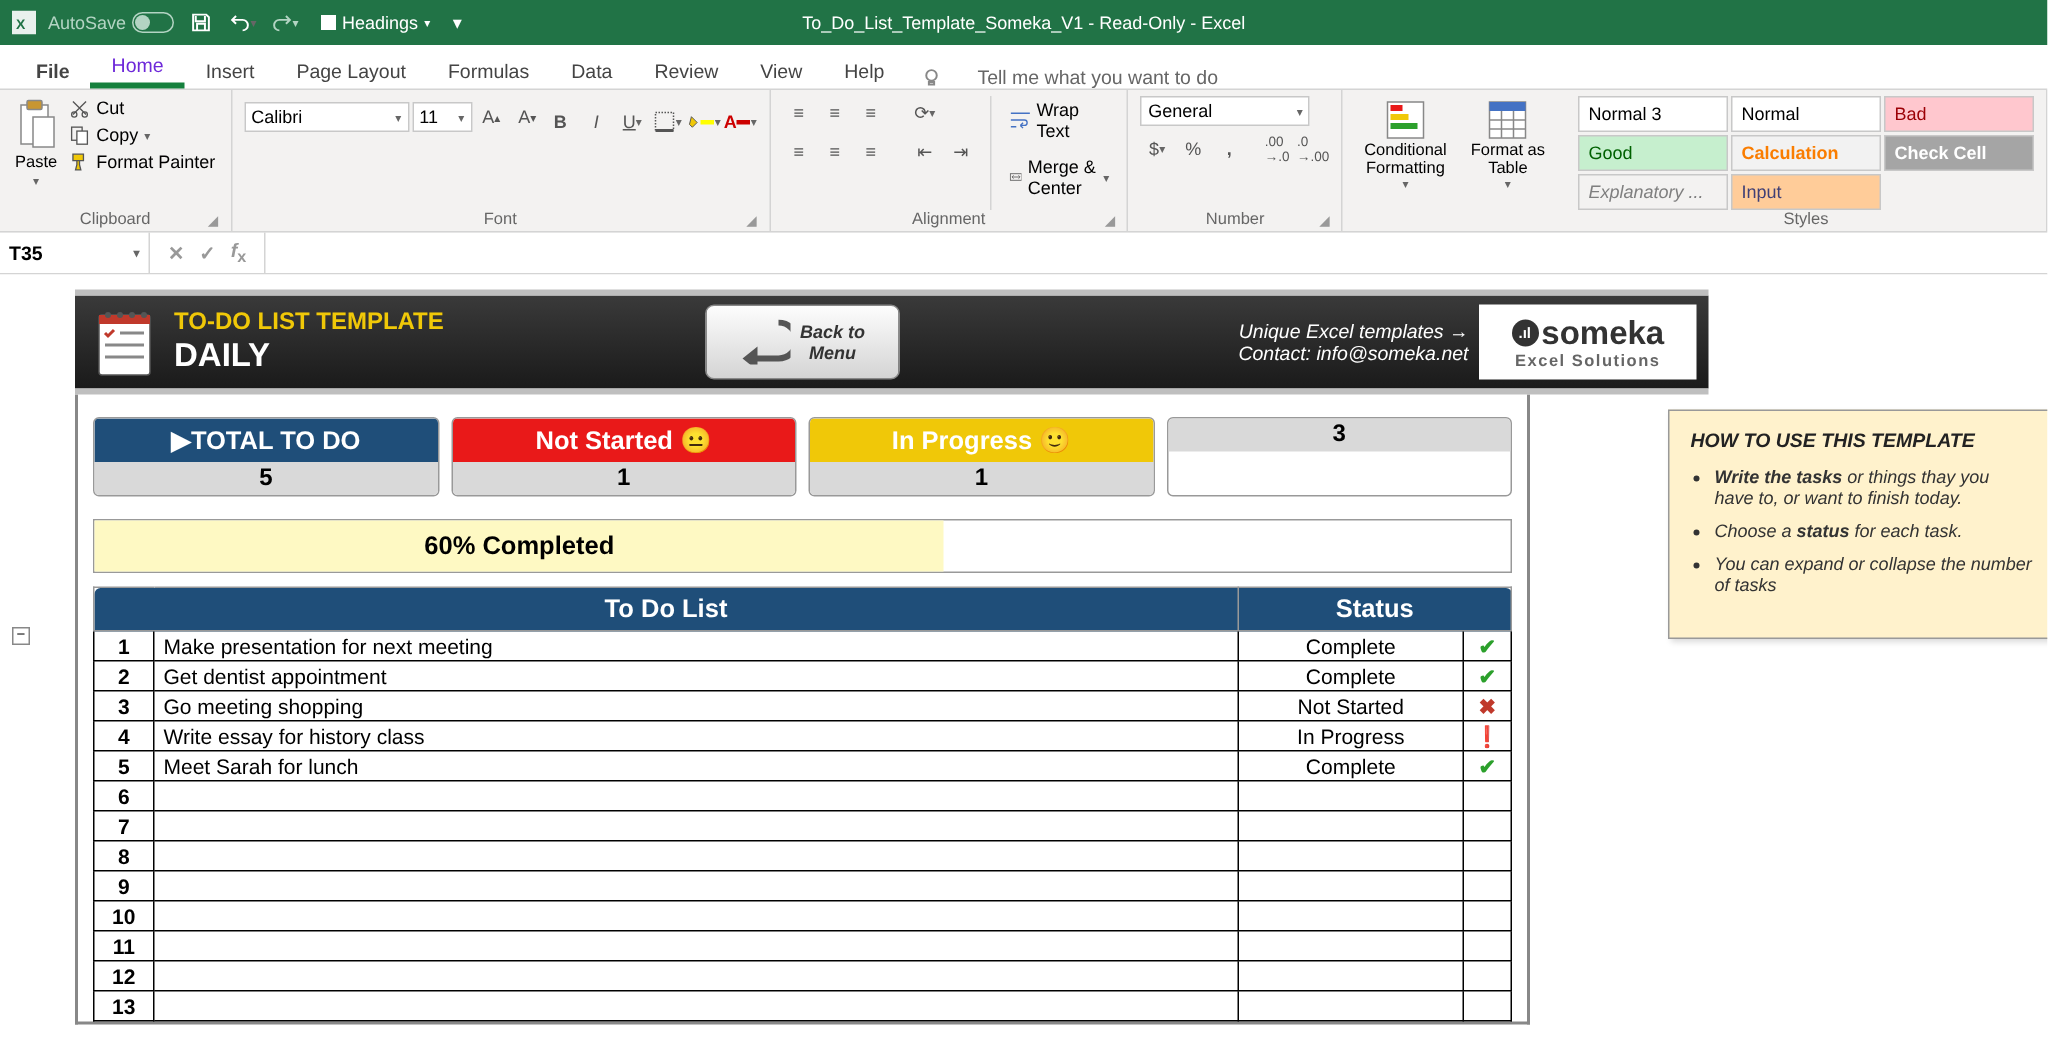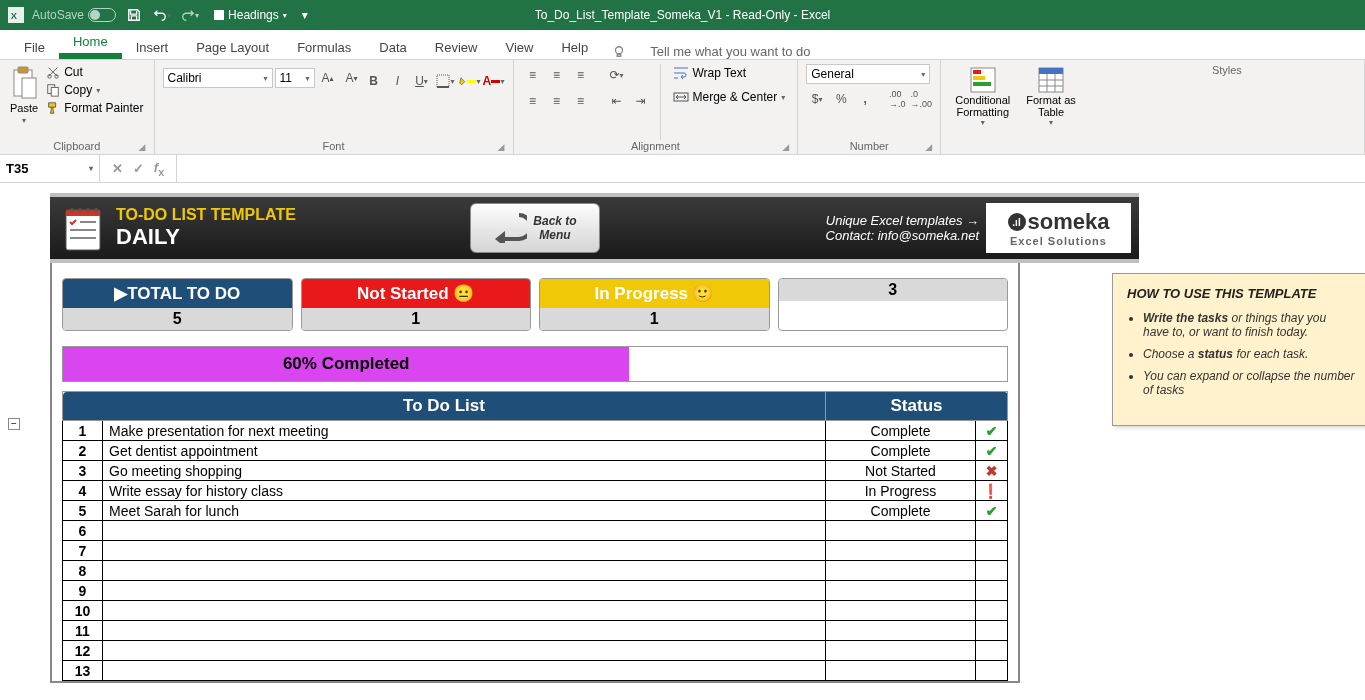--- a/index.html
+++ b/index.html
@@ -9,21 +9,21 @@
 .titlebar-left { display: flex; align-items: center; gap: 8px; }
 .titlebar-title { position: absolute; left: 0; right: 0; text-align: center; pointer-events: none; }
 .excel-icon { width: 16px; height: 16px; fill: #fff; }
 .qat-btn { width: 20px; height: 20px; display: flex; align-items: center; justify-content: center; cursor: pointer; }
 .autosave { display: flex; align-items: center; gap: 4px; color: #b3d4c3; }
 .toggle { width: 28px; height: 14px; border: 1px solid #b3d4c3; border-radius: 7px; position: relative; }
 .toggle::after { content:''; width: 10px; height: 10px; background: #b3d4c3; border-radius: 50%; position: absolute; left: 1px; top: 1px; }
 
 .tabs { background: #fff; border-bottom: 1px solid #d4d4d4; height: 30px; display: flex; align-items: flex-end; padding-left: 10px; }
 .tab { padding: 6px 14px 4px; font-size: 13px; color: #444; cursor: pointer; }
-.tab.active { color: #15803d; border-bottom: 6px solid #15803d; }
+.tab.active { color: #6d28d9; border-bottom: 4px solid #15803d; }
 .tellme { display: flex; align-items: center; gap: 24px; color: #666; font-size: 13px; margin-left: 10px; }
 
 .ribbon { background: #f3f2f1; border-bottom: 1px solid #d4d4d4; height: 95px; display: flex; }
 .ribbon-group { border-right: 1px solid #d4d4d4; padding: 4px 8px 2px; display: flex; flex-direction: column; justify-content: space-between; }
 .ribbon-group-title { font-size: 11px; color: #666; text-align: center; position: relative; }
 .dlg-launcher { position: absolute; right: 0; bottom: 0; font-size: 9px; color: #999; }
 .group-body { display: flex; gap: 4px; flex: 1; }
 
 .paste-btn { display: flex; flex-direction: column; align-items: center; gap: 2px; font-size: 11px; cursor: pointer; padding: 2px; }
 .clip-col { display: flex; flex-direction: column; gap: 2px; font-size: 12px; }
@@ -76,21 +76,21 @@
 .stat-row { display: flex; justify-content: space-between; gap: 8px; }
 .stat-card { flex: 1; border: 1px solid #999; border-radius: 4px; overflow: hidden; }
 .stat-head { color: #fff; font-size: 17px; font-weight: bold; text-align: center; padding: 4px 0; }
 .stat-val { background: #d9d9d9; text-align: center; font-size: 16px; font-weight: bold; padding: 2px 0; }
 .stat-total .stat-head { background: #1f4e79; }
 .stat-notstarted .stat-head { background: #e91919; }
 .stat-inprogress .stat-head { background: #f0c808; }
 .stat-completed .stat-head { background: #2ca02c; }
 
 .progress-wrap { margin-top: 15px; border: 1px solid #999; height: 36px; display: flex; align-items: center; position: relative; background: #fff; }
-.progress-fill { background: #d946ef; height: 100%; width: 60%; display: flex; align-items: center; justify-content: center; font-size: 17px; font-weight: bold; }
+.progress-fill { background: #fef9c3; height: 100%; width: 60%; display: flex; align-items: center; justify-content: center; font-size: 17px; font-weight: bold; }
 
 .list-table { width: 100%; border-collapse: collapse; margin-top: 9px; }
 .list-table th { background: #1f4e79; color: #fff; font-size: 17px; font-weight: bold; padding: 4px; border: 1px solid #999; }
 .th-todo { border-radius: 4px 0 0 0; }
 .th-status { border-radius: 0 4px 0 0; }
 .list-table td { border: 1px solid #000; font-size: 14px; padding: 1px 6px; height: 20px; }
 .row-num { width: 40px; text-align: center; font-weight: bold; }
 .status-cell { width: 150px; text-align: center; }
 .icon-cell { width: 32px; text-align: center; }
 
@@ -137,21 +137,21 @@
       <div style="width:10px;height:10px;background:#fff"></div>
       <span>Headings</span>
       <span class="caret" style="color:#fff">▾</span>
     </div>
     <div class="qat-btn" style="color:#fff">▾</div>
   </div>
   <div class="titlebar-title">To_Do_List_Template_Someka_V1  -  Read-Only  -  Excel</div>
 </div>
 
 <div class="tabs">
-  <div class="tab" style="color:#444;font-weight:400">File</div>
+  <div class="tab" style="color:#444;font-weight:700">File</div>
   <div class="tab active">Home</div>
   <div class="tab">Insert</div>
   <div class="tab">Page Layout</div>
   <div class="tab">Formulas</div>
   <div class="tab">Data</div>
   <div class="tab">Review</div>
   <div class="tab">View</div>
   <div class="tab">Help</div>
   <div class="tellme">
     <svg width="14" height="14" viewBox="0 0 16 16" fill="none" stroke="#888" stroke-width="1.5">
@@ -287,21 +287,21 @@
             <span>Merge &amp; Center</span> 
             <span class="caret">▾</span>
           </div>
       </div>
     </div>
     <div class="ribbon-group-title"><span>Alignment</span><span class="dlg-launcher">◢</span></div>
   </div>
 
   <div class="ribbon-group">
     <div class="number-col">
-      <div class="combo" style="width:124px">
+      <div class="combo" style="width:113px">
           <span>General</span>
           <span class="caret">▾</span>
         </div>
       <div class="btn-row">
         <div class="small-btn">$<span class="caret">▾</span></div>
         <div class="small-btn">%</div>
         <div class="small-btn">
             <b>,</b>
           </div>
         <div style="width:6px"></div>
@@ -340,20 +340,32 @@
           </svg>
         <span style="white-space:pre">Format as
 Table</span>
           <span class="caret">▾</span>
       </div>
     </div>
     <div class="ribbon-group-title"></div>
   </div>
 
   <div class="ribbon-group" style="flex:1">
+    <div>
+      <div class="styles-grid">
+        <div class="style-cell style-normal3">Normal 3</div>
+        <div class="style-cell style-normal">Normal</div>
+        <div class="style-cell style-bad">Bad</div>
+        <div class="style-cell style-good">Good</div>
+        <div class="style-cell style-calc">Calculation</div>
+        <div class="style-cell style-check">Check Cell</div>
+        <div class="style-cell style-explan">Explanatory ...</div>
+        <div class="style-cell style-input">Input</div>
+      </div>
+    </div>
     <div class="ribbon-group-title"><span>Styles</span></div>
   </div>
 </div>
 
 <div class="formula-bar">
   <div class="name-box">
       <span>T35</span>
       <span class="caret">▾</span>
     </div>
   <div class="fx-btns">

